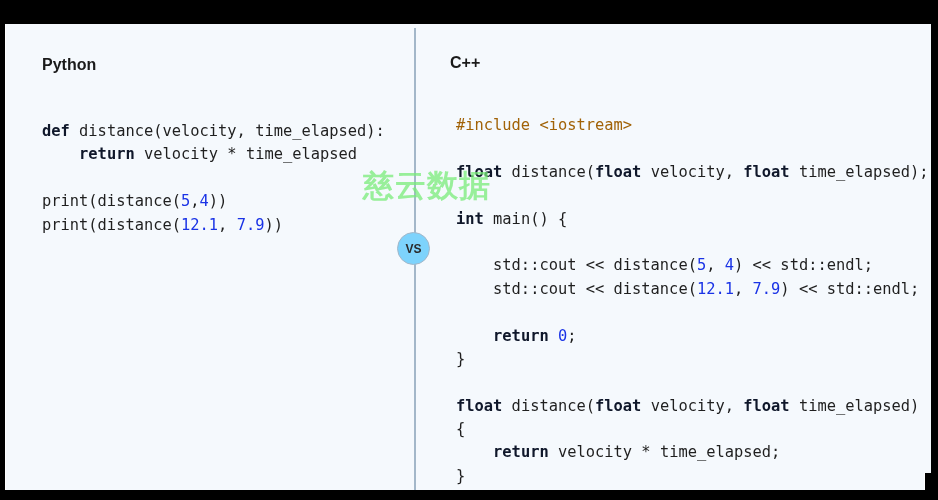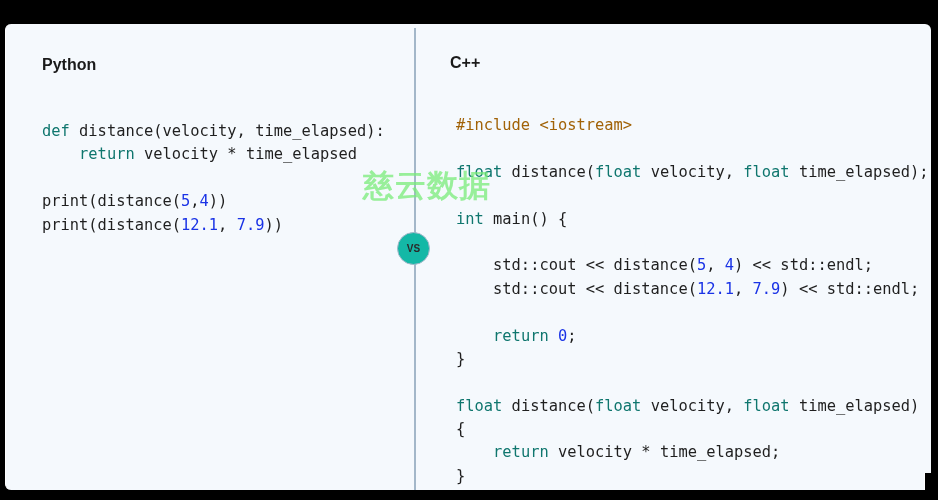--- a/index.html
+++ b/index.html
@@ -12,21 +12,20 @@
     }
     .frame {
       position: absolute;
       left: 5px;
       top: 24px;
       width: 926px;
       height: 466px;
       background: #f5f9fd;
       border-left: 1px solid #ffffff;
       box-sizing: border-box;
-      border-radius: 6px;
     }
     .frame-notch {
       position: absolute;
       left: 924px;
       top: 473px;
       width: 8px;
       height: 18px;
       background: #000000;
     }
     .frame-notch-line {
@@ -55,21 +54,21 @@
     }
     .code {
       font-family: "DejaVu Sans Mono", monospace;
       font-size: 15.4px;
       line-height: 23.4px;
       color: #1f1f1f;
       white-space: pre;
       margin: 0;
     }
     .code-line { display: block; height: 23.4px; }
-    .kw { color: #0f766e; font-weight: normal; }
+    .kw { color: #0f172a; font-weight: bold; }
     .num { color: #1a33e6; }
     .pre { color: #a16207; }
 
     .py-code { position: absolute; left: 0; top: 66px; }
     .cpp-code { position: absolute; left: 6px; top: 62px; }
 
     .divider {
       position: absolute;
       left: 408px;
       top: 4px;
@@ -78,28 +77,28 @@
       background: #a3b7c9;
     }
     .vs-badge {
       position: absolute;
       left: 391px;
       top: 208px;
       width: 33px;
       height: 33px;
       border-radius: 50%;
       border: 1.5px solid #a3b7c9;
-      background: #14b8a6;
+      background: #7dd3fc;
       box-sizing: border-box;
       display: flex;
       align-items: center;
       justify-content: center;
       font-family: "Liberation Sans", sans-serif;
       font-weight: bold;
-      font-size: 10px;
+      font-size: 12px;
       color: #2a2a2a;
     }
     .watermark {
       position: absolute;
       left: 357px;
       top: 141px;
       font-family: "DejaVu Sans", sans-serif;
       font-weight: bold;
       font-size: 31px;
       letter-spacing: 1px;

